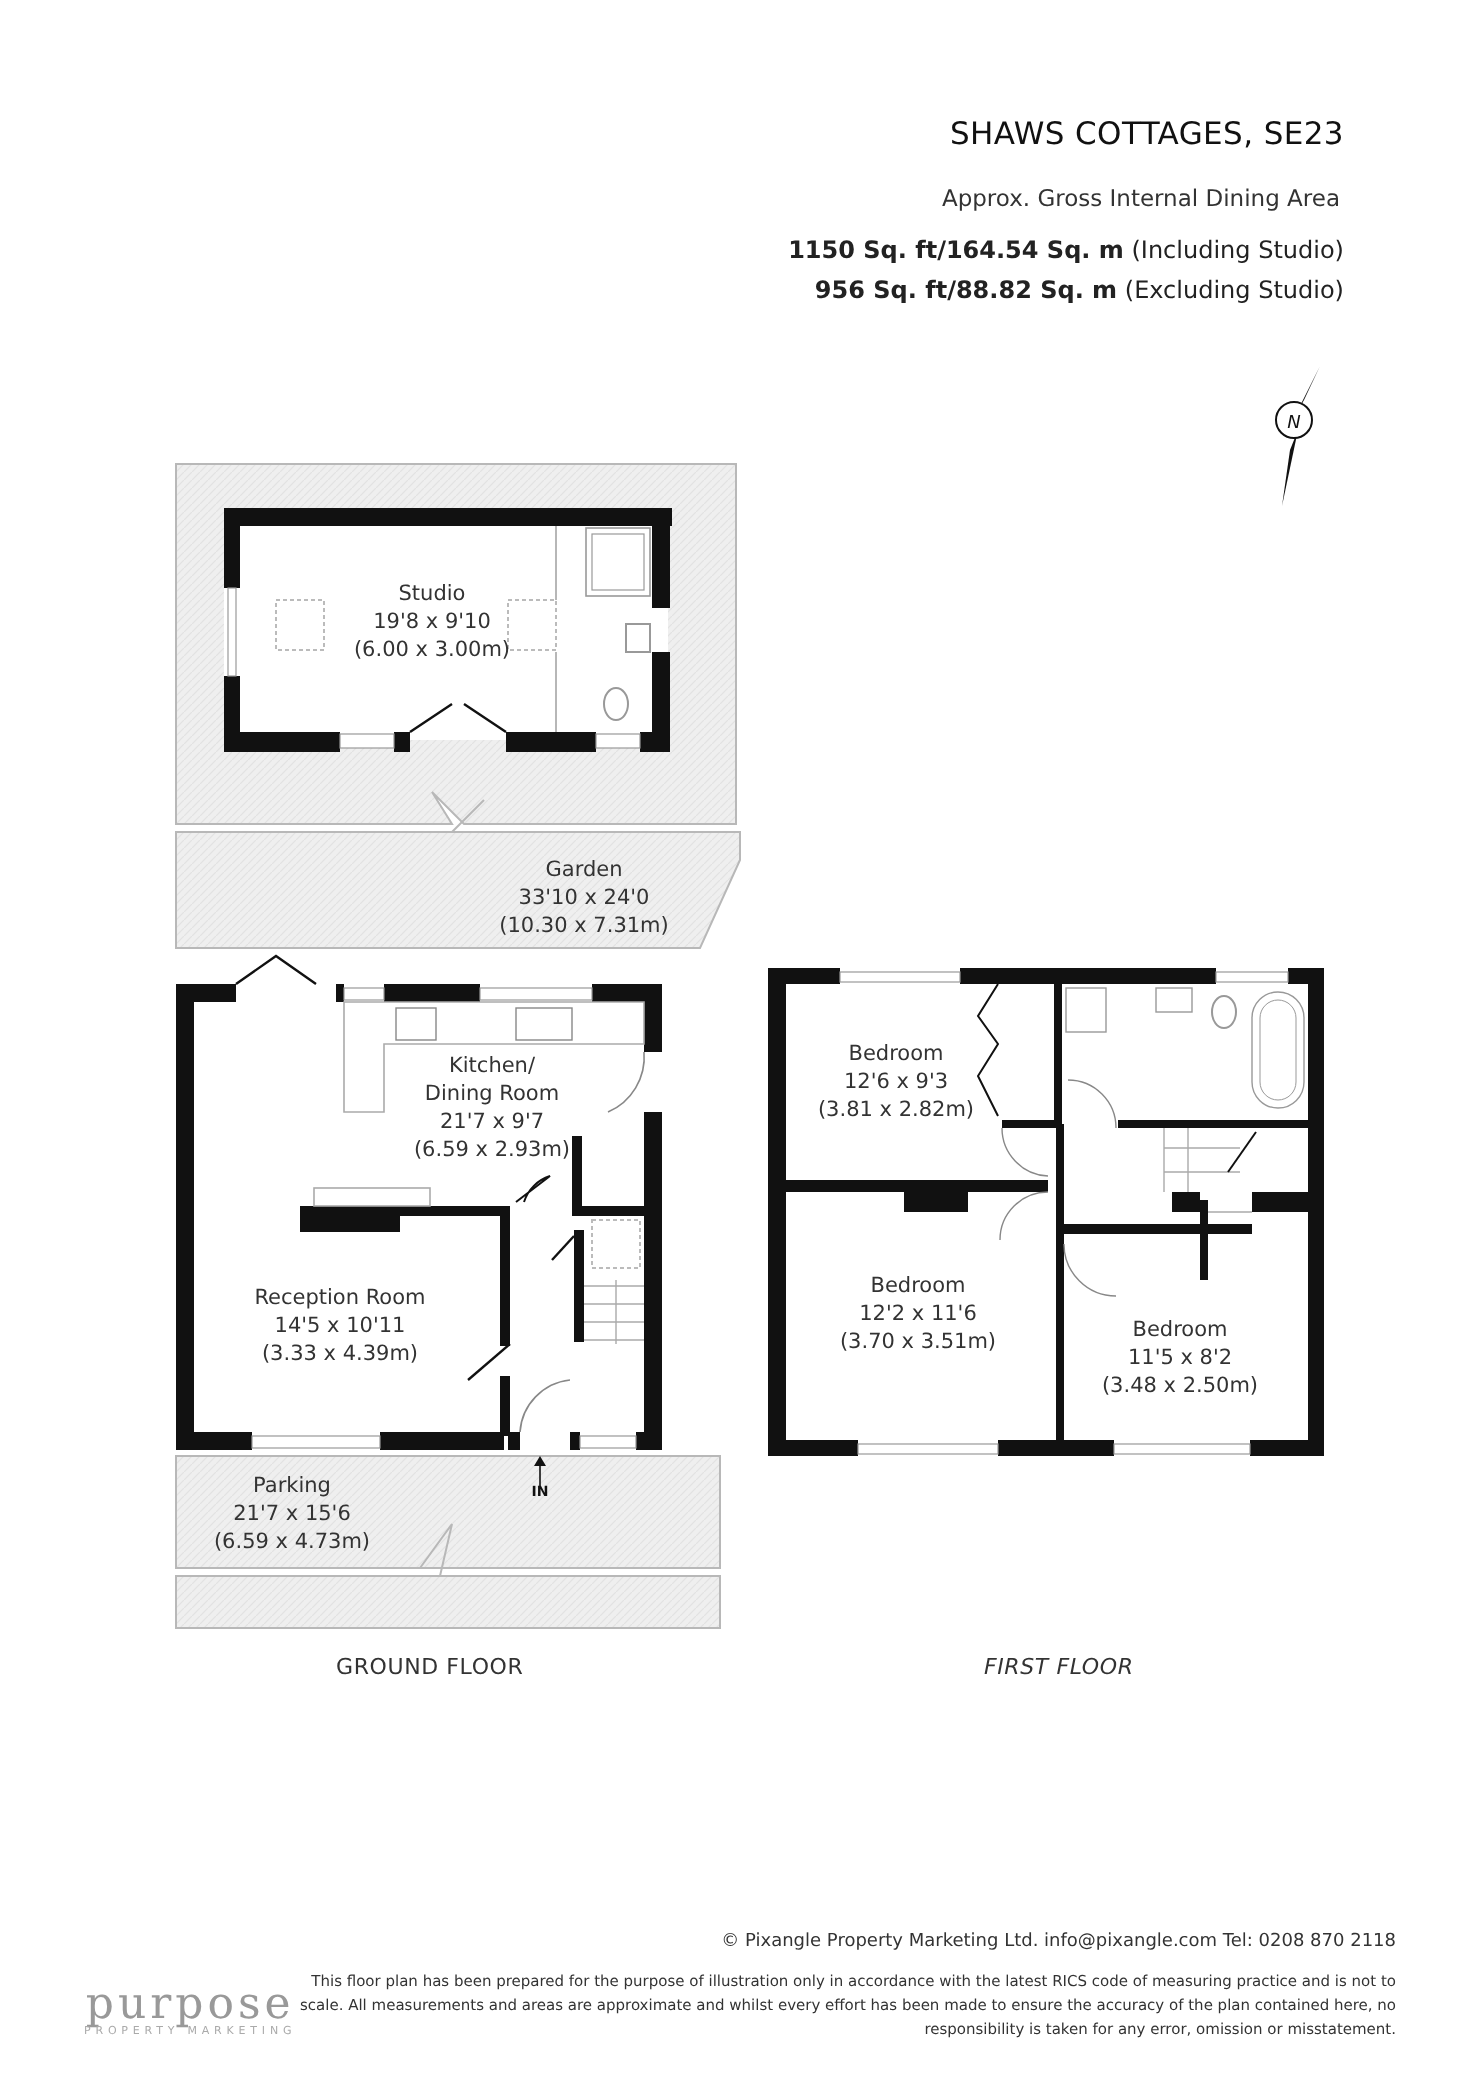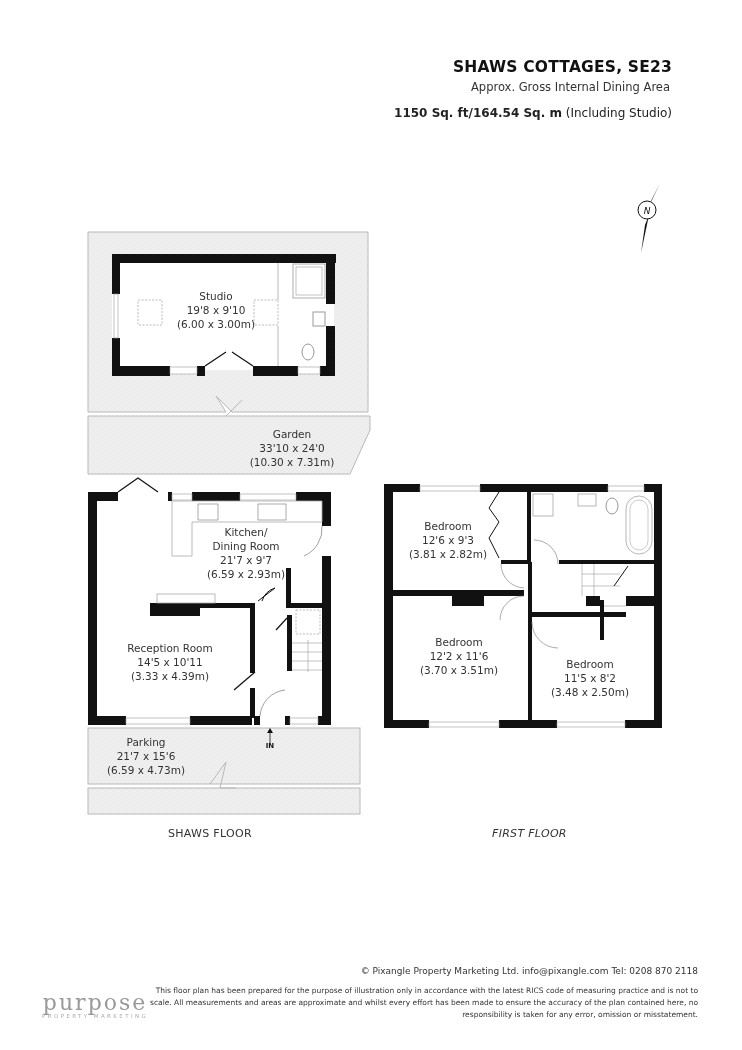--- a/index.html
+++ b/index.html
@@ -1,18 +1,18 @@
 <!DOCTYPE html>
 <html><head>
 <meta charset="utf-8">
 <style>
   html, body { margin: 0; padding: 0; background: #ffffff; }
   body { width: 742px; height: 1050px; position: relative; overflow: hidden; font-family: "DejaVu Sans", sans-serif; color: #222; }
   .header { position: absolute; right: 70px; top: 58px; text-align: right; }
-  .title { font-size: 15.5px; font-weight: bold; letter-spacing: 0.2px; color: #111; margin-bottom: 4px; }
+  .title { font-size: 15.5px; font-weight: normal; letter-spacing: 0.2px; color: #111; margin-bottom: 16px; }
   .subtitle { font-size: 11.5px; color: #333; margin-bottom: 9px; margin-right: 2px; }
   .area-line { font-size: 12px; color: #222; line-height: 20px; }
   .area-line b { font-weight: bold; }
   .plan { position: absolute; left: 0; top: 0; }
   .floor-label { position: absolute; font-size: 11px; color: #333; letter-spacing: 0.3px; }
   .footer-copy { position: absolute; top: 966px; right: 44px; font-size: 9px; color: #333; }
   .footer-disclaimer { position: absolute; top: 985px; right: 44px; width: 560px; text-align: right; font-size: 7.5px; line-height: 12px; color: #333; }
   .logo { position: absolute; left: 42px; top: 990px; text-align: center; }
   .logo-word { font-family: "DejaVu Serif", serif; font-size: 22px; letter-spacing: 2px; color: #999; font-weight: normal; }
   .logo-sub { font-size: 5.5px; letter-spacing: 2.4px; color: #aaa; margin-top: -2px; }
@@ -20,20 +20,24 @@
 </head>
 <body>
 
 <div class="header">
   <div class="title">SHAWS COTTAGES, SE23</div>
   <div class="subtitle">Approx. Gross Internal Dining Area</div>
   <div class="area-line">
     <b>1150 Sq. ft/164.54 Sq. m</b>
     <span>(Including Studio)</span>
   </div>
+  <div class="area-line">
+    <b>956 Sq. ft/88.82 Sq. m</b>
+    <span>(Excluding Studio)</span>
+  </div>
 </div>
 
 <svg class="plan" width="742" height="1050" viewBox="0 0 742 1050" xmlns="http://www.w3.org/2000/svg">
   <defs>
     <pattern id="hatch" width="4" height="4" patternUnits="userSpaceOnUse">
       <rect width="4" height="4" fill="#efefef"></rect>
       <path d="M0 4 L4 0" stroke="#e2e2e2" stroke-width="0.6"></path>
     </pattern>
   </defs>
 
@@ -227,21 +231,21 @@
     <text x="459" y="646">Bedroom</text>
     <text x="459" y="660">12'2 x 11'6</text>
     <text x="459" y="674">(3.70 x 3.51m)</text>
 
     <text x="590" y="668">Bedroom</text>
     <text x="590" y="682">11'5 x 8'2</text>
     <text x="590" y="696">(3.48 x 2.50m)</text>
   </g>
 </svg>
 
-<div class="floor-label" style="left:168px; top:827px;">SHAWS FLOOR</div>
+<div class="floor-label" style="left:168px; top:827px;">GROUND FLOOR</div>
 <div class="floor-label" style="left:492px; top:827px;font-style:italic;">FIRST FLOOR</div>
 
 <div class="footer-copy">© Pixangle Property Marketing Ltd. info@pixangle.com Tel: 0208 870 2118</div>
 <div class="footer-disclaimer">This floor plan has been prepared for the purpose of illustration only in accordance with the latest RICS code of measuring practice and is not to scale. All measurements and areas are approximate and whilst every effort has been made to ensure the accuracy of the plan contained here, no responsibility is taken for any error, omission or misstatement.</div>
 
 <div class="logo">
   <div class="logo-word">purpose</div>
   <div class="logo-sub">PROPERTY MARKETING</div>
 </div>
 

